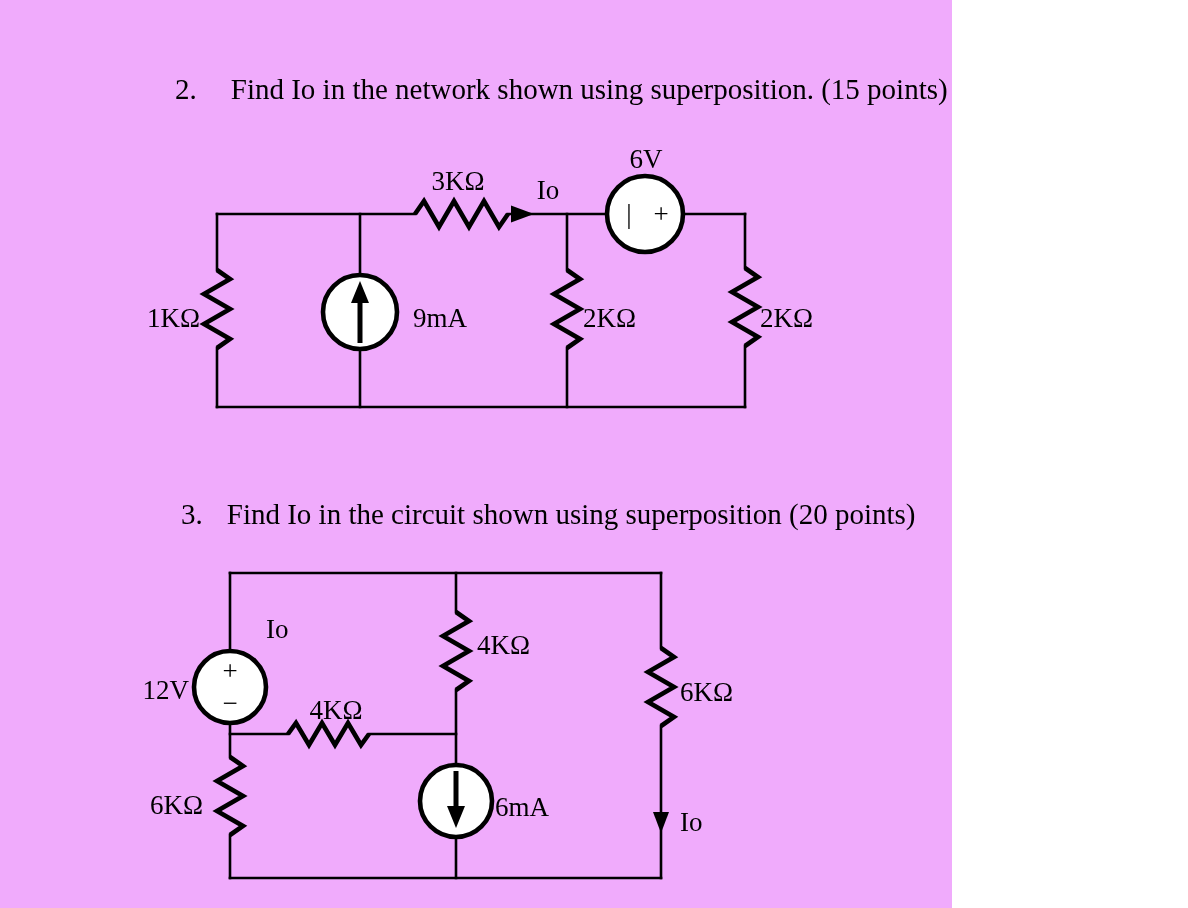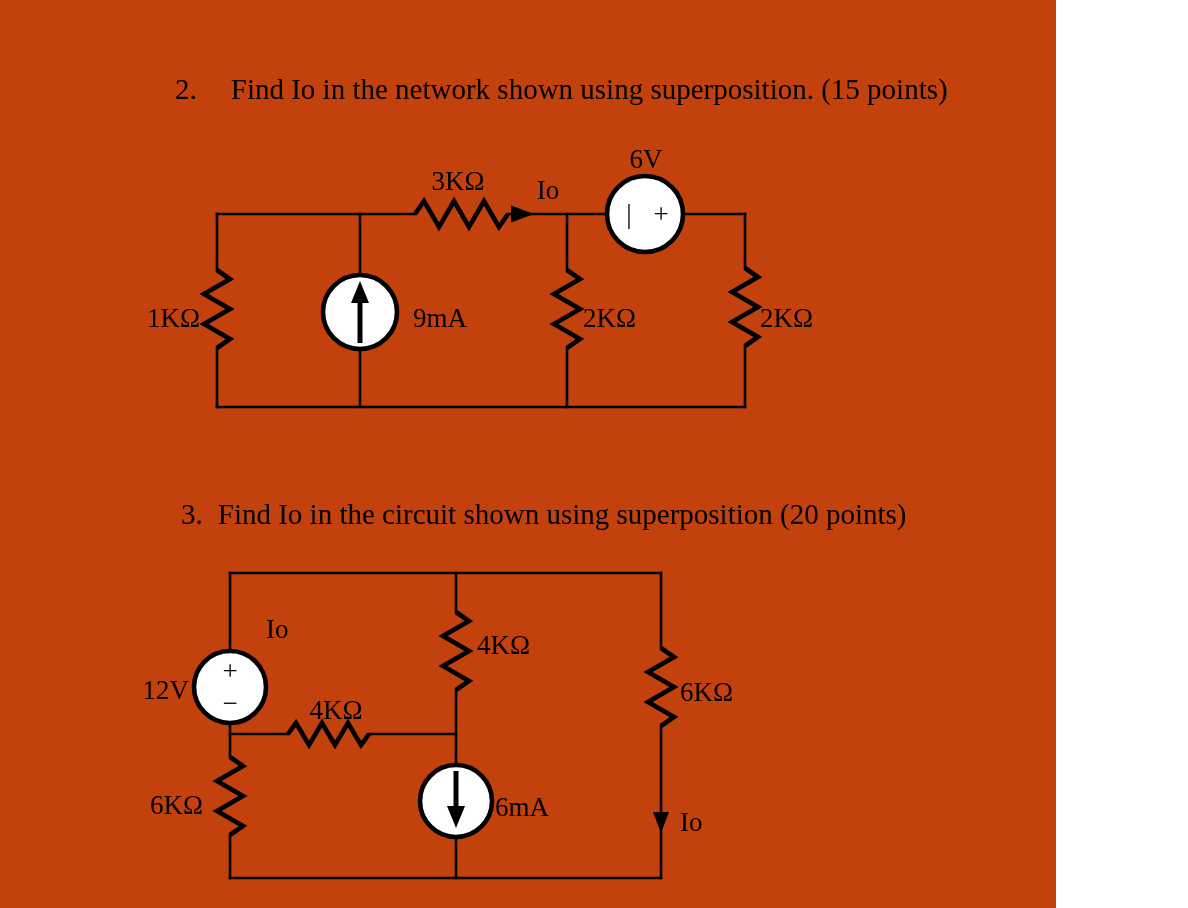--- a/index.html
+++ b/index.html
@@ -1,21 +1,21 @@
 <!DOCTYPE html>
 <html><head>
 <meta charset="utf-8">
 <style>
   html,body{margin:0;padding:0;background:#ffffff;}
-  #page{position:relative;width:1056px;height:908px;background:#c2410c;overflow:hidden;
+  #page{position:relative;width:952px;height:908px;background:#f0abfc;overflow:hidden;
         font-family:"Liberation Serif","DejaVu Serif",serif;color:#000;}
   .title{position:absolute;font-size:29px;line-height:1;white-space:nowrap;color:#000;}
   .title .num{display:inline-block;}
   #p2-title .txt{margin-left:34px;}
-  #p3-title .txt{margin-left:15px;font-family:Liberation Serif, serif;}
+  #p3-title .txt{margin-left:24px;font-family:Liberation Serif, serif;}
   svg{position:absolute;overflow:visible;}
   .wire{fill:none;stroke:#000;stroke-width:2.6;stroke-linecap:square;}
   .zig{fill:none;stroke:#000;stroke-width:4.6;stroke-linejoin:miter;stroke-linecap:butt;}
   .src{fill:#fff;stroke:#000;stroke-width:4.6;}
   .shaft{fill:none;stroke:#000;stroke-width:5;}
   .head{fill:#000;stroke:none;}
   .lbl{font-family:"Liberation Serif","DejaVu Serif",serif;font-size:27px;fill:#000;}
   .pol{font-family:"Liberation Serif","DejaVu Serif",serif;font-size:27px;fill:#000;}
 </style>
 </head>

